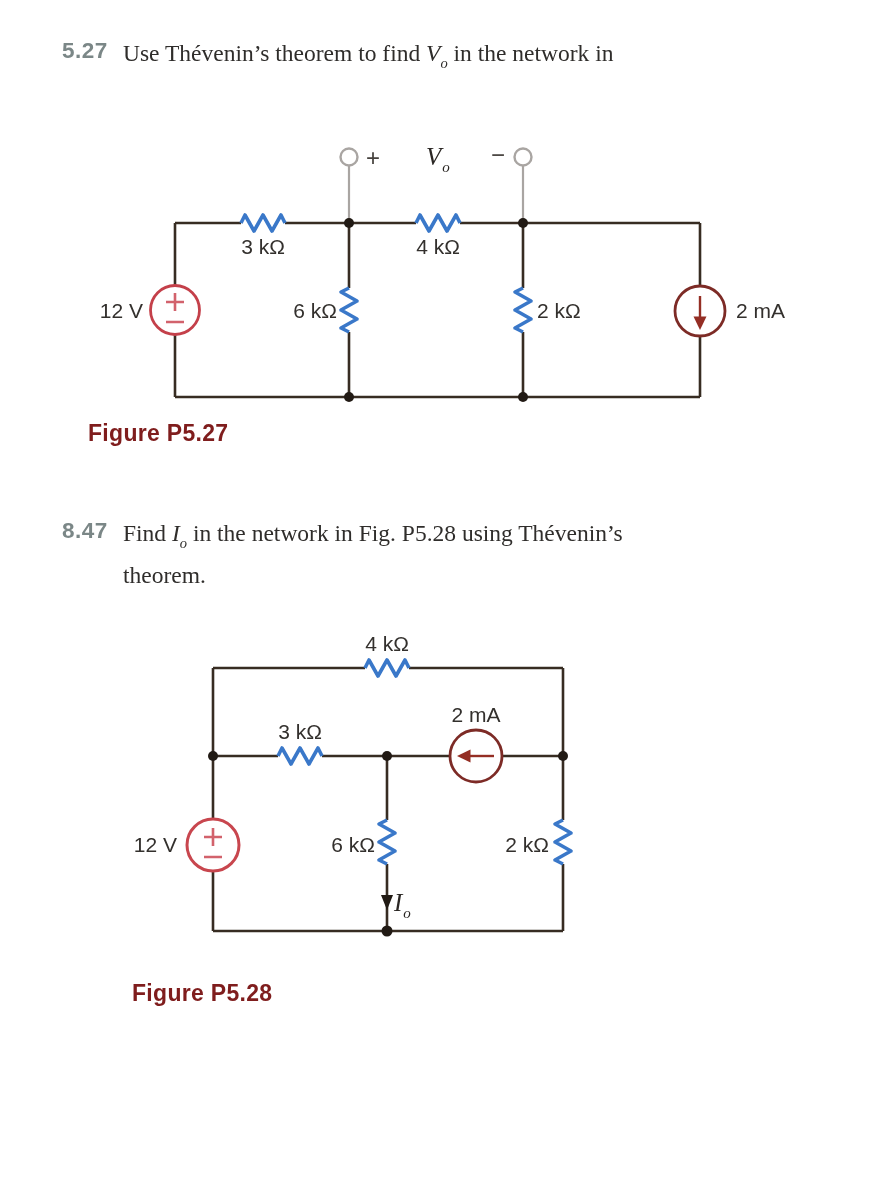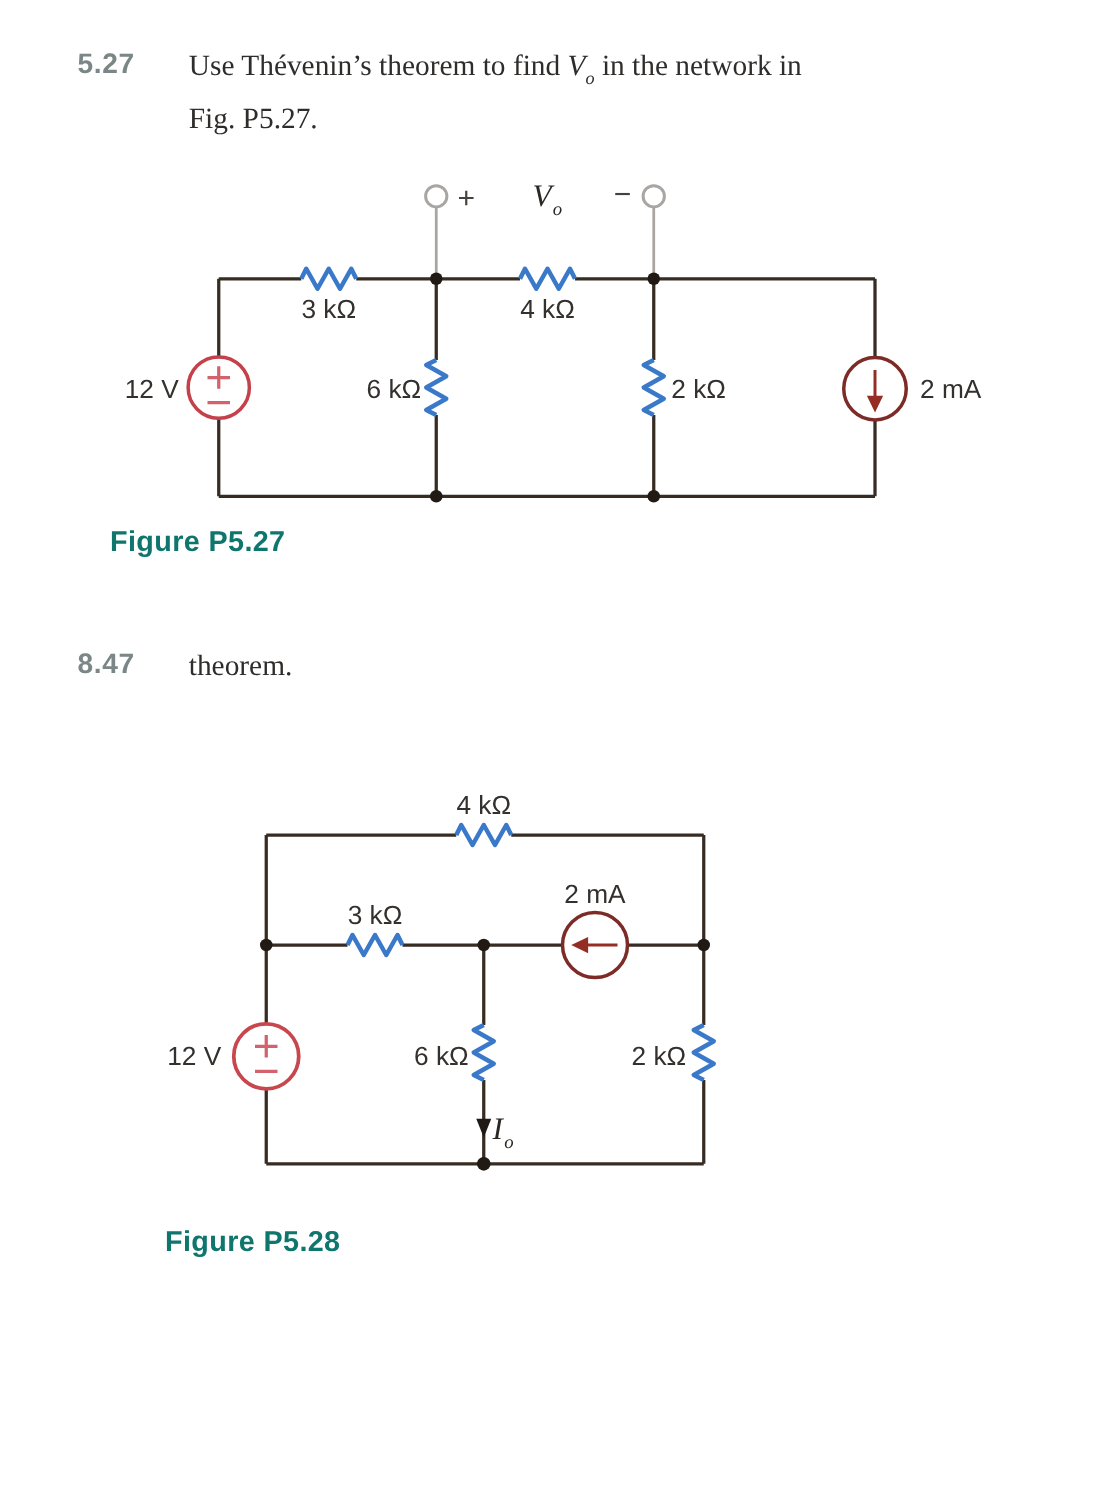--- a/index.html
+++ b/index.html
@@ -2,59 +2,59 @@
 <html><head>
 <meta charset="utf-8">
 <style>
   html,body { margin:0; padding:0; background:#ffffff; }
   .page {
     position:relative; width:886px; height:1200px; background:#ffffff;
     overflow:hidden; font-family:"Liberation Sans", sans-serif;
   }
   .problem {
     position:absolute; left:62px; display:flex; align-items:flex-start;
-    font-family:"Liberation Serif", serif; font-size:23.5px; color:#2f2d2b;gap:28px;
+    font-family:"Liberation Serif", serif; font-size:23.5px; color:#2f2d2b;
   }
   .prob-num {
     font-family:"Liberation Sans", sans-serif; font-weight:700;
     font-size:22.5px; color:#7b8787; width:61px; flex:none;
     padding-top:1px; letter-spacing:0.5px;
   }
   .prob-line { line-height:32px; }
   .var { font-style:italic; font-family:"Liberation Serif", serif; }
   .vsub {
     font-style:italic; font-size:14.5px; vertical-align:-7px;
     font-family:"Liberation Serif", serif;
   }
   .fig-caption {
     position:absolute; font-family:"Liberation Sans", sans-serif;
-    font-weight:700; font-size:23px; color:#0f766e; letter-spacing:0.3px;
+    font-weight:700; font-size:23px; color:#7f1d1d; letter-spacing:0.3px;
   }
   svg.circuits { position:absolute; left:0; top:0; }
   text { font-family:"Liberation Sans", sans-serif; fill:#33302d; }
   .lbl { font-size:21px; }
   .sign { font-size:24px; fill:#45413d; }
   .servar { font-family:"Liberation Serif", serif; font-style:italic; font-size:25px; fill:#2b2724; }
 </style>
 </head>
 <body>
 
 <div class="page">
 
   <section class="problem" style="top:37px;">
     <span class="prob-num">5.27</span>
     <div>
       <div class="prob-line"><span>Use Thévenin’s theorem to find </span><span class="var">V</span><span class="vsub">o</span><span> in the network in</span></div>
-      <div class="prob-line">Fig. P5.27.</div>
     </div>
   </section>
 
   <section class="problem" style="top:517px;">
     <span class="prob-num">8.47</span>
     <div>
+      <div class="prob-line"><span>Find </span><span class="var">I</span><span class="vsub">o</span><span> in the network in Fig. P5.28 using Thévenin’s</span></div>
       <div class="prob-line">theorem.</div>
     </div>
   </section>
 
   <svg class="circuits" width="886" height="1200" viewBox="0 0 886 1200">
 
     <g>
 
       <path d="M349,166 V222 M523,166 V222" stroke="#a9a5a2" stroke-width="2.2" fill="none"></path>
       <circle cx="349" cy="157" r="8.5" fill="#ffffff" stroke="#a9a5a2" stroke-width="2.4"></circle>

